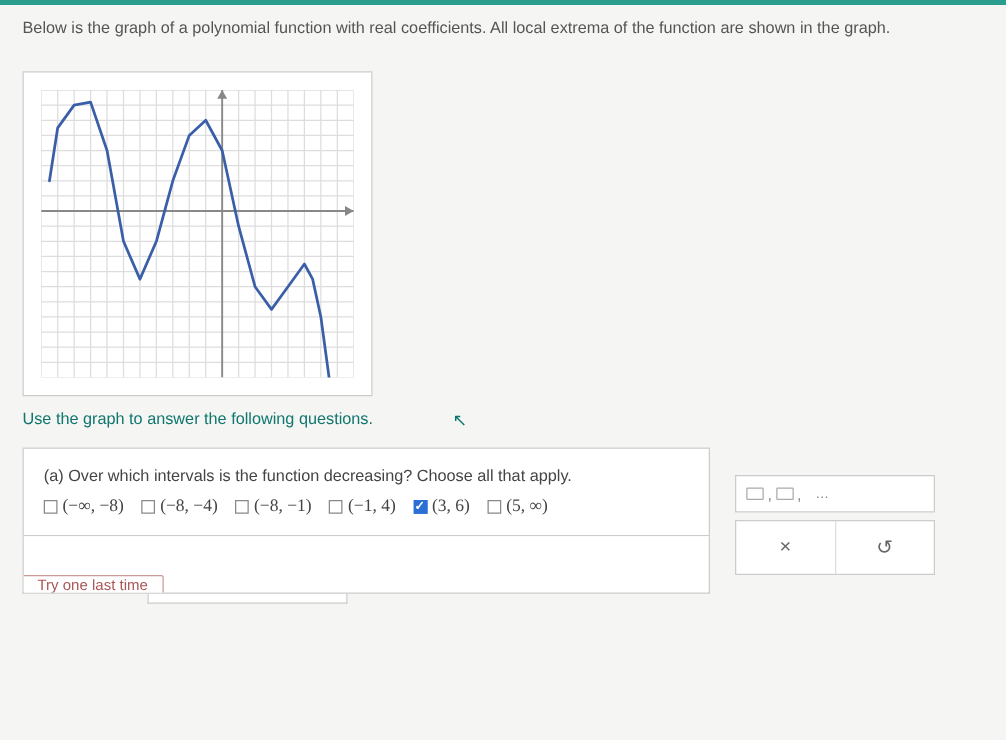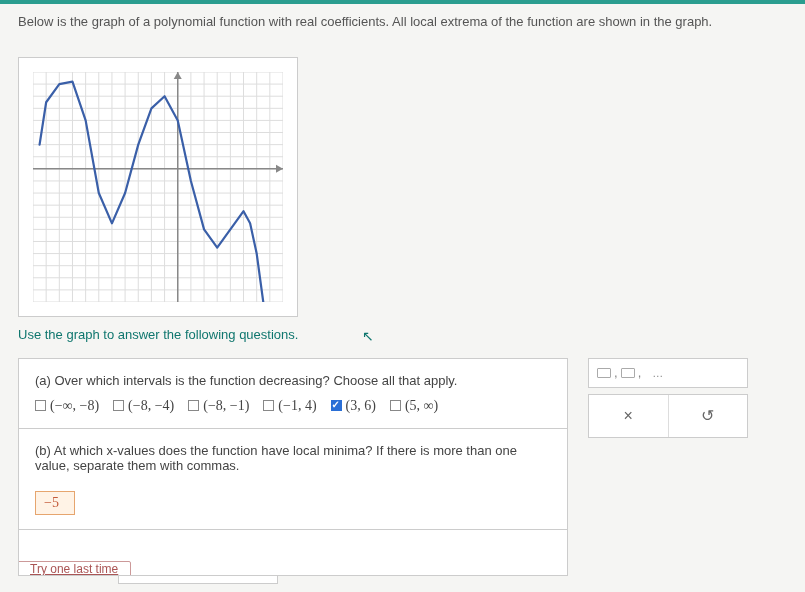--- a/index.html
+++ b/index.html
@@ -41,21 +41,21 @@
     }
     .cursor {
       display: inline-block;
       vertical-align: middle;
       margin-left: 60px;
       font-size: 14px;
     }
     .layout {
       display: flex;
       gap: 20px;
-      align-items: flex-start;
+      align-items: center;
     }
     .questions {
       width: 550px;
     }
     .qbox {
       border: 1px solid #ccc;
       background: #fff;
       padding: 14px 16px;
       font-size: 13px;
       color: #444;
@@ -111,21 +111,20 @@
     .try-btn {
       position: absolute;
       left: -2px;
       bottom: -2px;
       background: #fff;
       border: 1px solid #c99;
       color: #a55;
       font-size: 12px;
       padding: 0 12px;
       border-radius: 2px;
-      text-decoration: underline;
     }
     .qc-clipped { overflow: hidden; }
     .side-panel {
       width: 160px;
     }
     .tool-strip {
       border: 1px solid #ccc;
       background: #fff;
       height: 30px;
       display: flex;
@@ -268,24 +267,20 @@
               <span class="cb-checked"></span>
               <span>(3, 6)</span>
             </span>
             <span class="opt">
               <span class="cb-empty"></span>
               <span>(5, ∞)</span>
             </span>
           </div>
       </div>
 
-      <div class="qbox">
-        <p class="q-label">(b) At which x-values does the function have local minima? If there is more than one value, separate them with commas.</p>
-        <span id="answer-b" class="answer-field wrong">−5</span>
-      </div>
 
       <div class="qbox qc-clipped partc-wrap">
         <button class="try-btn">Try one last time</button>
       </div>
       <div class="stub"></div>
 
     </div>
 
     <div class="side-panel">
       <div class="tool-strip">

